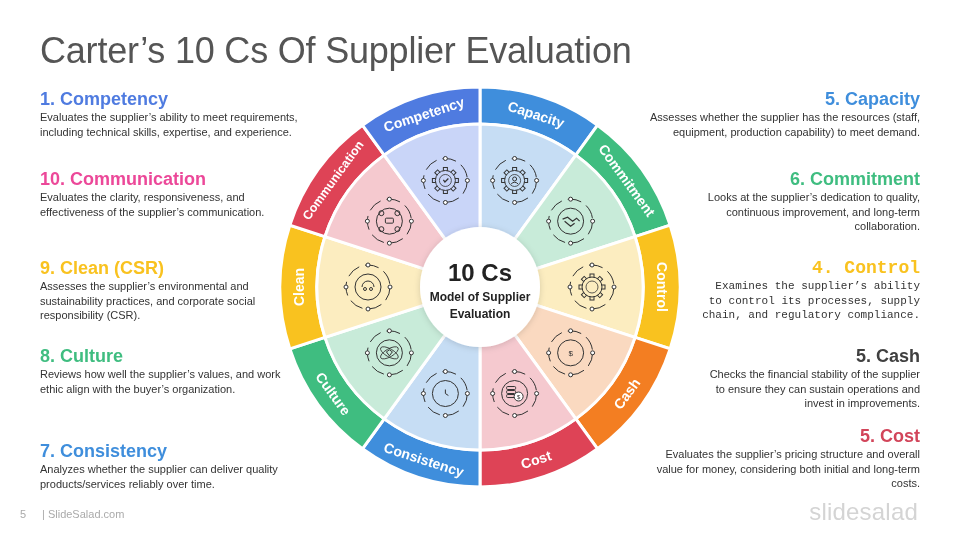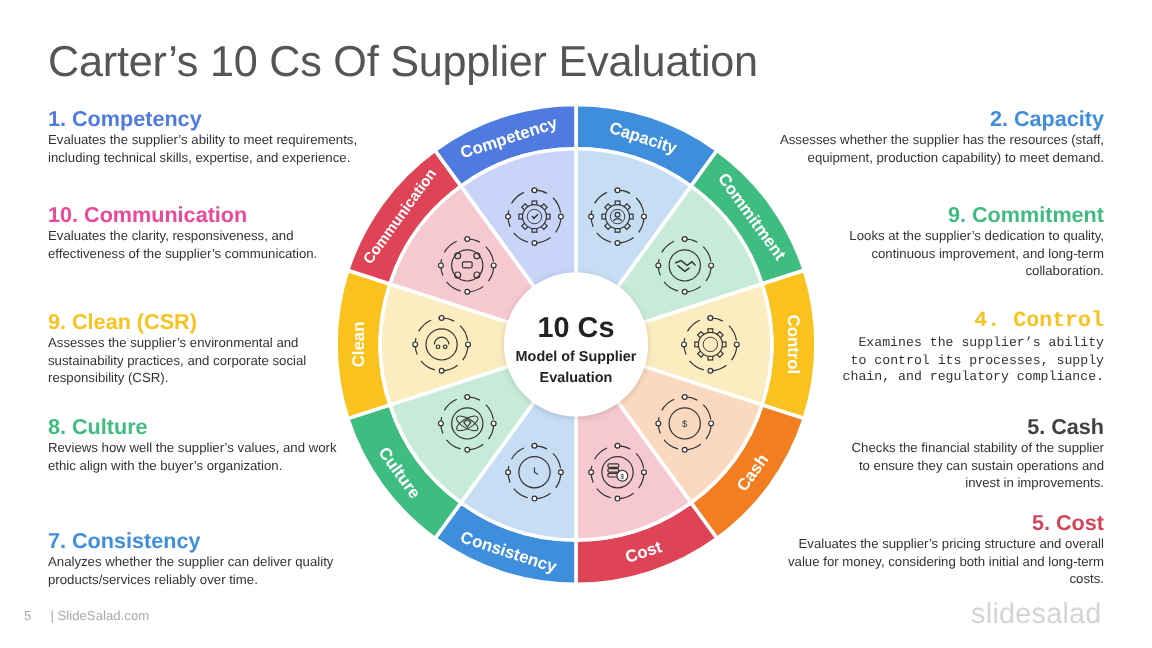--- a/index.html
+++ b/index.html
@@ -50,25 +50,25 @@
 <div class="item left" style="top:346px;">
   <div class="h" style="color:#3FBD80">8. Culture</div>
   <div class="d" style="width:245px">Reviews how well the supplier’s values, and work ethic align with the buyer’s organization.</div>
 </div>
 <div class="item left" style="top:441px;">
   <div class="h" style="color:#3F8EDC">7. Consistency</div>
   <div class="d">Analyzes whether the supplier can deliver quality products/services reliably over time.</div>
 </div>
 
 <div class="item right" style="top:89px;">
-  <div class="h" style="color:#3F8EDC">2. Capacity</div>
+  <div class="h" style="color:#3F8EDC">5. Capacity</div>
   <div class="d">Assesses whether the supplier has the resources (staff, equipment, production capability) to meet demand.</div>
 </div>
 <div class="item right" style="top:169px;">
-  <div class="h" style="color:#3FBD80">9. Commitment</div>
+  <div class="h" style="color:#3FBD80">6. Commitment</div>
   <div class="d" style="margin-left:40px">Looks at the supplier’s dedication to quality, continuous improvement, and long-term collaboration.</div>
 </div>
 <div class="item right" style="top:258px;font-family:Liberation Mono, monospace;">
   <div class="h" style="color:#F9C21F">4. Control</div>
   <div class="d" style="margin-left:60px">Examines the supplier’s ability to control its processes, supply chain, and regulatory compliance.</div>
 </div>
 <div class="item right" style="top:346px;">
   <div class="h" style="color:#404040">5. Cash</div>
   <div class="d" style="margin-left:60px">Checks the financial stability of the supplier to ensure they can sustain operations and invest in improvements.</div>
 </div>

